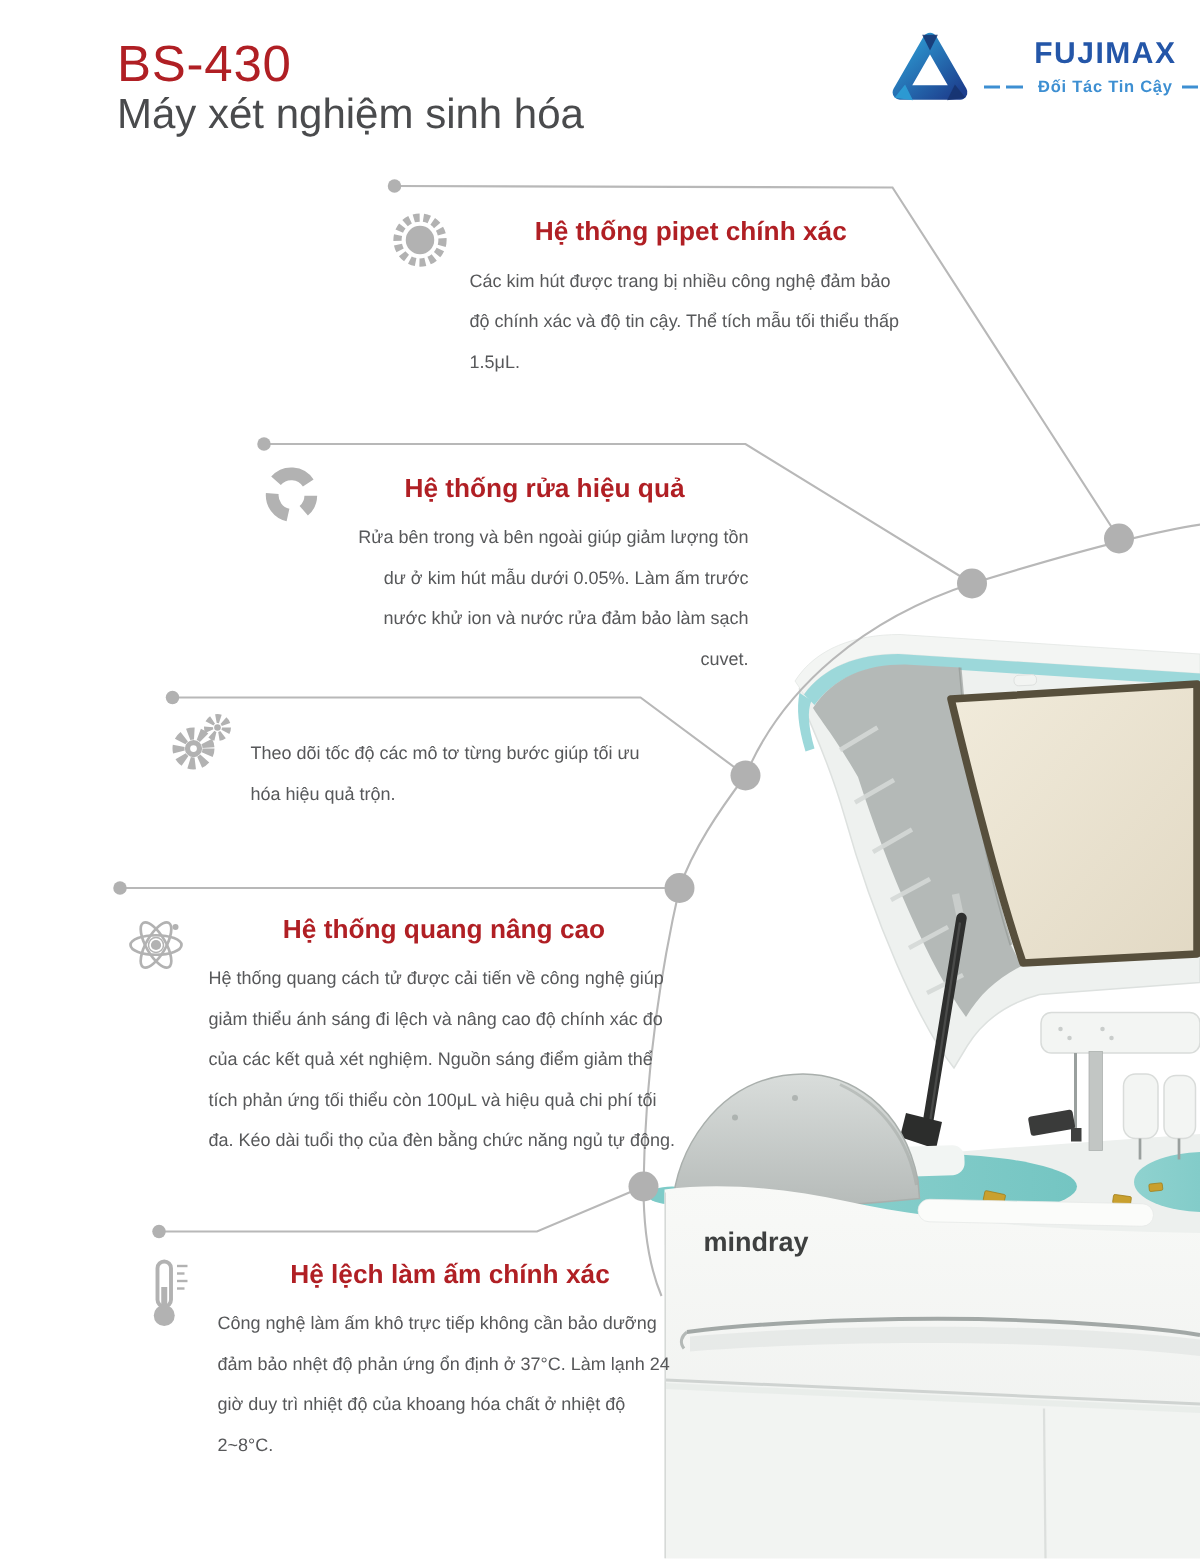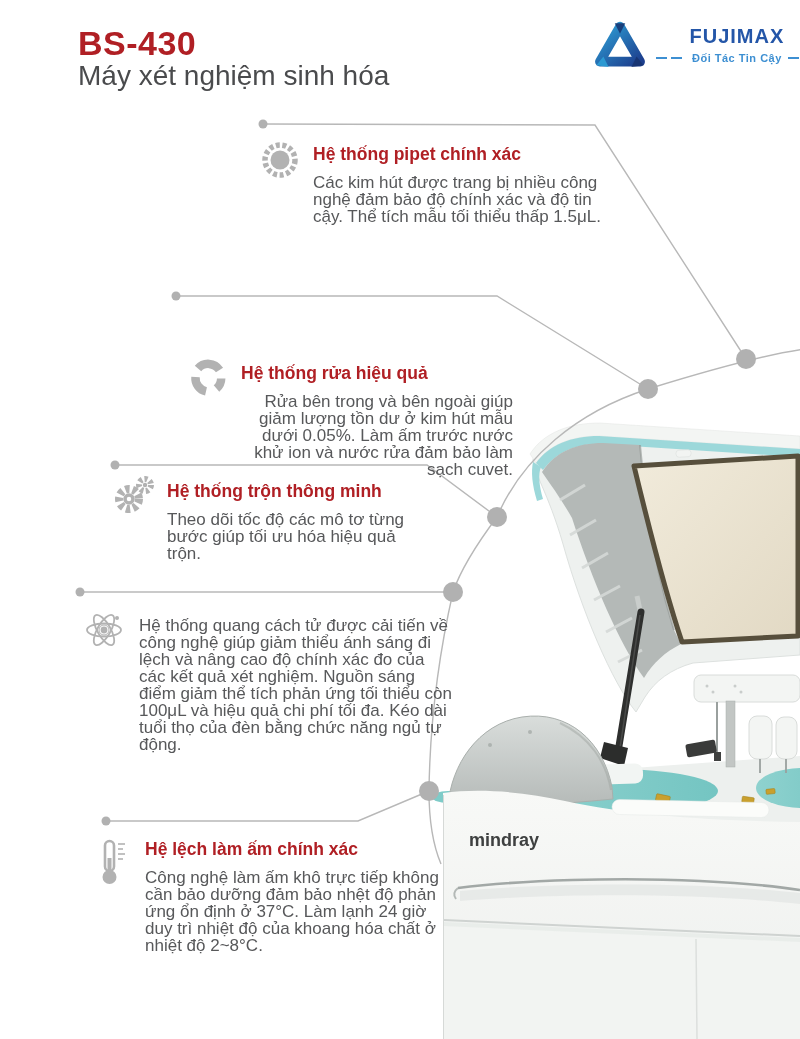--- a/index.html
+++ b/index.html
@@ -12,42 +12,42 @@
     --mindray-dark:#3e4040;
   }
   html,body{margin:0;padding:0;}
   body{
     width:800px;height:1039px;position:relative;overflow:hidden;
     background:#ffffff;
     font-family:"Liberation Sans","DejaVu Sans",sans-serif;
   }
   .abs{position:absolute;}
   
-  .model{left:78px;top:24px;font-size:34px;font-weight:700;color:var(--accent-red);letter-spacing:.5px;}
+  .model{left:78px;top:24px;font-size:34px;font-weight:400;color:var(--accent-red);letter-spacing:.5px;}
   .subtitle{left:78px;top:60px;font-size:28px;color:#4a4b4d;}
   
   .logo{left:592px;top:16px;width:200px;height:58px;display:flex;align-items:center;}
   .logo-mark{width:56px;height:54px;flex:0 0 auto;}
   .logo-text-col{margin-left:8px;display:flex;flex-direction:column;align-items:center;}
   .brand{font-size:20px;font-weight:700;color:var(--logo-blue);letter-spacing:1px;line-height:1;}
   .tagline-row{margin-top:6px;display:flex;align-items:center;gap:6px;}
   .tagline-line{width:30px;height:2px;background:repeating-linear-gradient(90deg,var(--logo-light-blue) 0 11px,transparent 11px 15px);}
   .tagline{font-size:11px;font-weight:700;color:var(--logo-light-blue);letter-spacing:.5px;white-space:nowrap;}
   
   .feature{position:absolute;}
   .f-icon{position:absolute;left:0;width:44px;height:46px;}
-  .f-title{margin:0 0 0 55px;font-size:17.5px;font-weight:700;color:var(--accent-red);line-height:22px;}
-  .f-body{margin:9px 0 0 55px;font-size:17px;color:var(--text-gray);line-height:17px;}
+  .f-title{margin:0 0 0 55px;font-size:17.5px;font-weight:700;color:var(--accent-red);line-height:22px;text-align:center;}
+  .f-body{margin:9px 0 0 55px;font-size:12px;color:var(--text-gray);line-height:27px;}
   .f1{left:258px;top:143px;} .f1 .f-icon{top:-6px;} .f1 .f-body{width:295px;}
-  .f2{left:186px;top:314px;margin-top:48px;} .f2 .f-icon{top:-7px;} .f2 .f-body{width:272px;text-align:right;}
+  .f2{left:172px;top:314px;} .f2 .f-icon{top:-7px;} .f2 .f-body{width:272px;text-align:right;}
   .f3{left:112px;top:480px;} .f3 .f-icon{top:-6px;} .f3 .f-body{width:262px;}
   .f4{left:84px;top:608px;}  .f4 .f-icon{top:0px;}  .f4 .f-body{width:314px;}
   .f5{left:90px;top:838px;}  .f5 .f-icon{top:0px;}  .f5 .f-body{width:310px;}
   
-  .mindray{left:469px;top:818px;font-size:18px;font-weight:700;color:var(--mindray-dark);letter-spacing:0px;margin-top:12px;}
+  .mindray{left:469px;top:818px;font-size:18px;font-weight:700;color:var(--mindray-dark);letter-spacing:0px;}
   svg{display:block;}
   .scene{left:0;top:0;pointer-events:none;}
 </style>
 </head>
 <body>
 
 <svg class="abs scene" width="800" height="1039" viewBox="0 0 800 1039">
   <defs>
     <linearGradient id="winG" x1="0" y1="0" x2="1" y2="1">
       <stop offset="0" stop-color="#f1ebdb"></stop>
@@ -217,37 +217,37 @@
 
 <div class="feature f3">
   <span class="f-icon">
     <svg width="44" height="46" viewBox="0 0 44 46">
       <circle cx="17" cy="25" r="10" fill="none" stroke="#b2b2b2" stroke-width="8" stroke-dasharray="4.2 3"></circle>
       <circle cx="17" cy="25" r="4" fill="none" stroke="#b2b2b2" stroke-width="3.5"></circle>
       <circle cx="33" cy="11" r="6" fill="none" stroke="#b2b2b2" stroke-width="6" stroke-dasharray="3 2.4"></circle>
       <circle cx="33" cy="11" r="2.2" fill="#b2b2b2"></circle>
     </svg>
   </span>
-  <h3 class="f-title">Hệ thống trộn thông minh</h3>
   <p class="f-body">Theo dõi tốc độ các mô tơ từng bước giúp tối ưu hóa hiệu quả trộn.</p>
 </div>
 
 <div class="feature f4">
   <span class="f-icon">
     <svg width="44" height="46" viewBox="0 0 44 46">
       <g fill="none" stroke="#b2b2b2" stroke-width="1.8">
         <ellipse cx="20" cy="22" rx="17" ry="6.5"></ellipse>
         <ellipse cx="20" cy="22" rx="17" ry="6.5" transform="rotate(60 20 22)"></ellipse>
         <ellipse cx="20" cy="22" rx="17" ry="6.5" transform="rotate(120 20 22)"></ellipse>
       </g>
       <circle cx="20" cy="22" r="3.4" fill="#b2b2b2"></circle>
       <circle cx="20" cy="22" r="5" fill="none" stroke="#b2b2b2" stroke-width="1"></circle>
       <circle cx="33" cy="10" r="2" fill="#b2b2b2"></circle>
     </svg>
   </span>
+  <h3 class="f-title">Hệ thống quang nâng cao</h3>
   <p class="f-body">Hệ thống quang cách tử được cải tiến về công nghệ giúp giảm thiểu ánh sáng đi lệch và nâng cao độ chính xác đo của các kết quả xét nghiệm. Nguồn sáng điểm giảm thể tích phản ứng tối thiểu còn 100μL và hiệu quả chi phí tối đa. Kéo dài tuổi thọ của đèn bằng chức năng ngủ tự động.</p>
 </div>
 
 <div class="feature f5">
   <span class="f-icon">
     <svg width="44" height="50" viewBox="0 0 44 50">
       <rect x="15" y="3" width="9" height="30" rx="4.5" fill="none" stroke="#b2b2b2" stroke-width="2.6"></rect>
       <circle cx="19.5" cy="39" r="7" fill="#b2b2b2"></circle>
       <rect x="17.5" y="20" width="4" height="16" fill="#b2b2b2"></rect>
       <g stroke="#b2b2b2" stroke-width="1.6">

